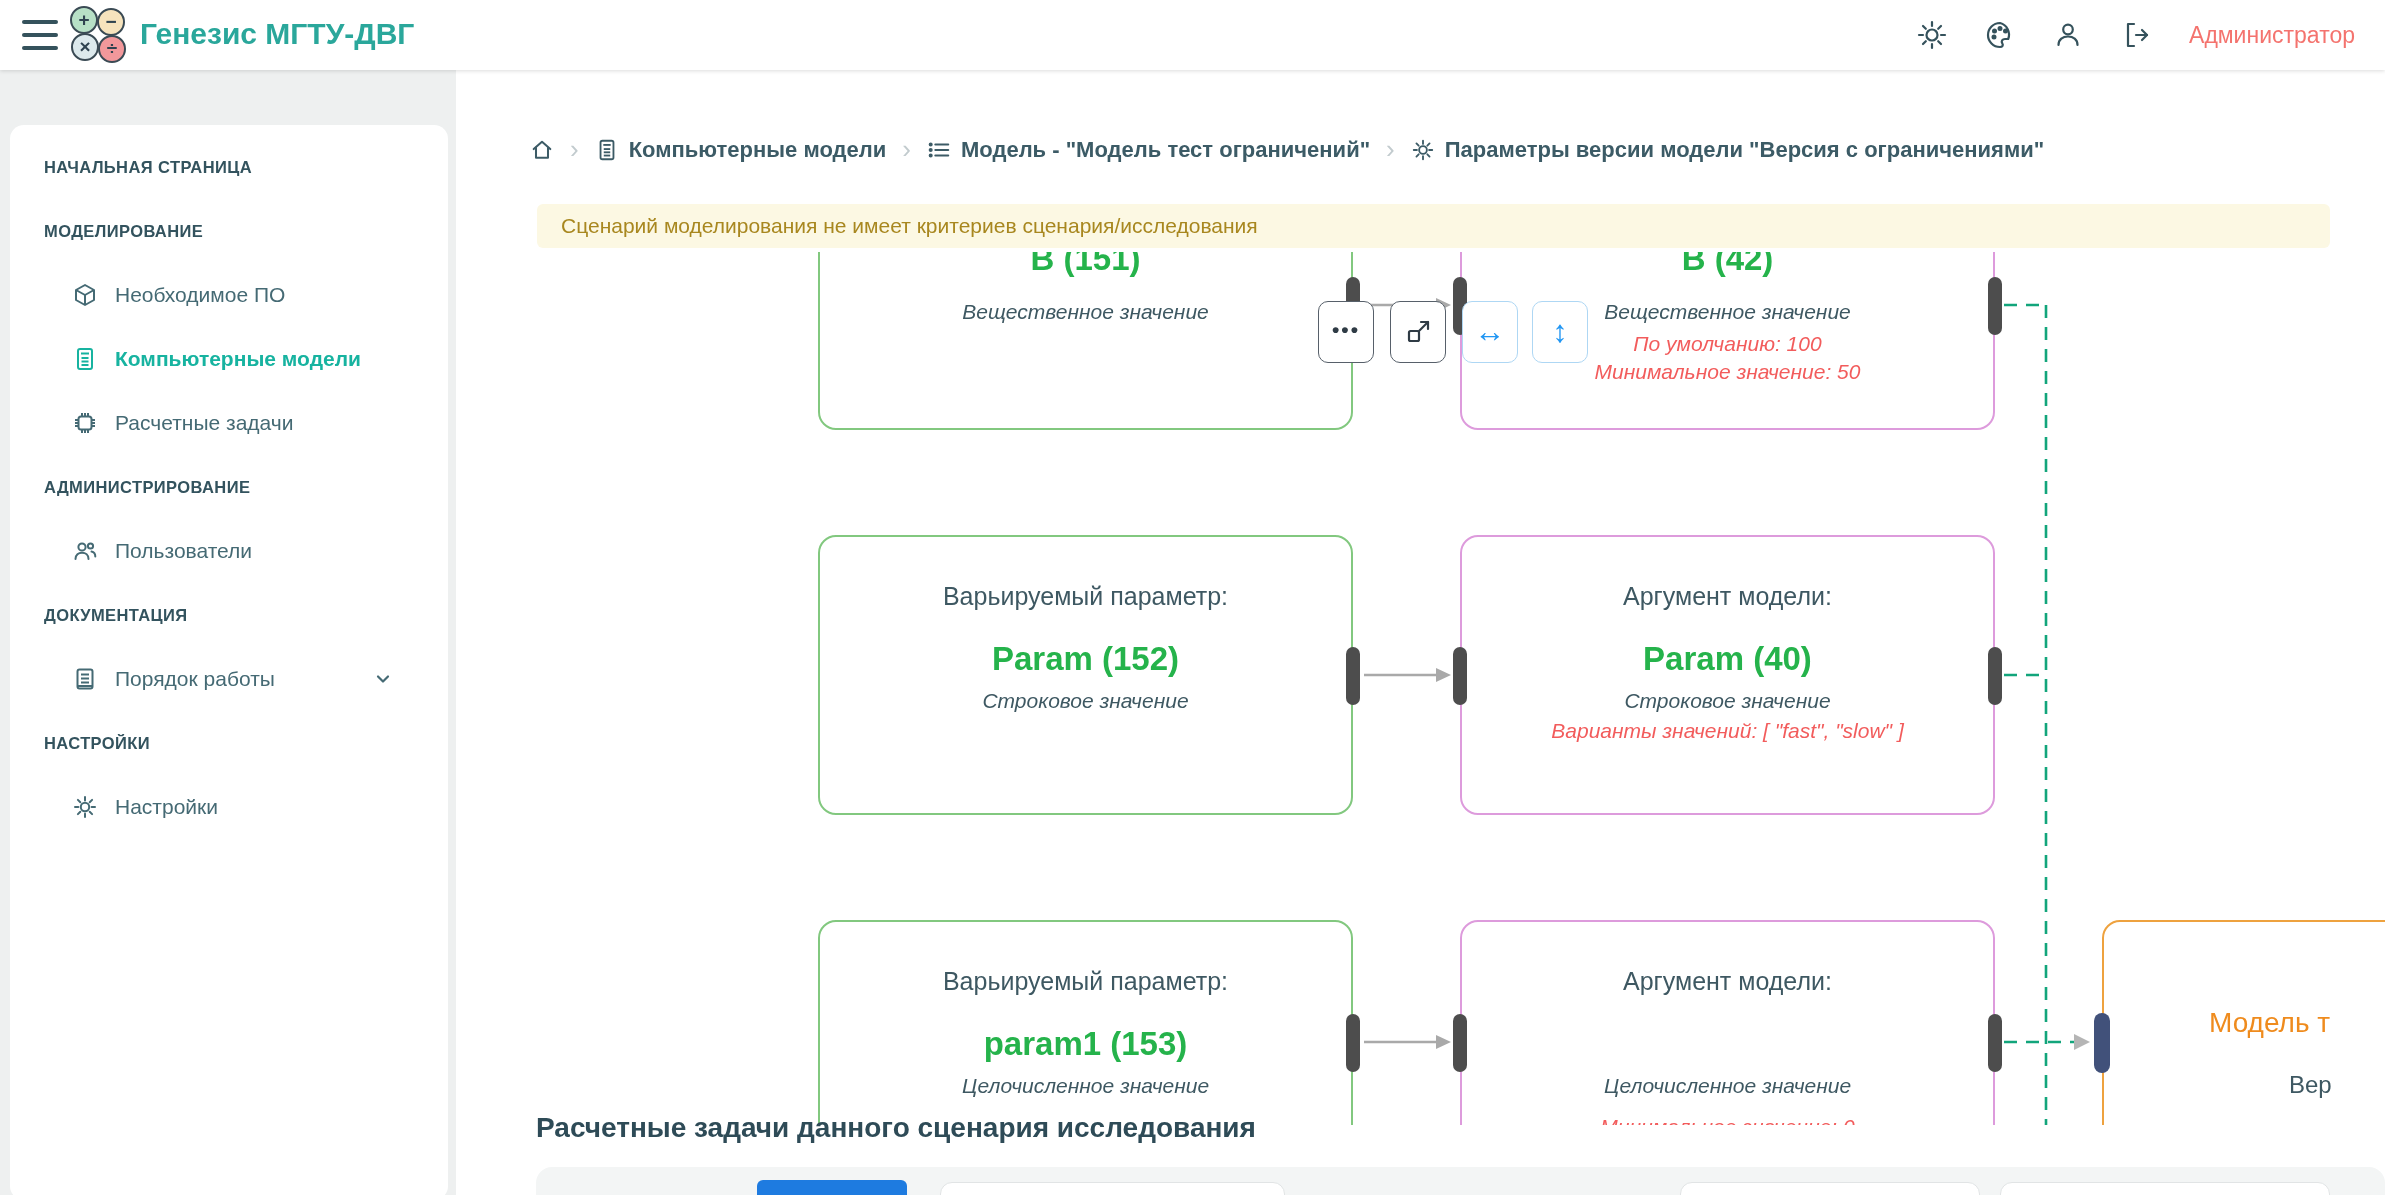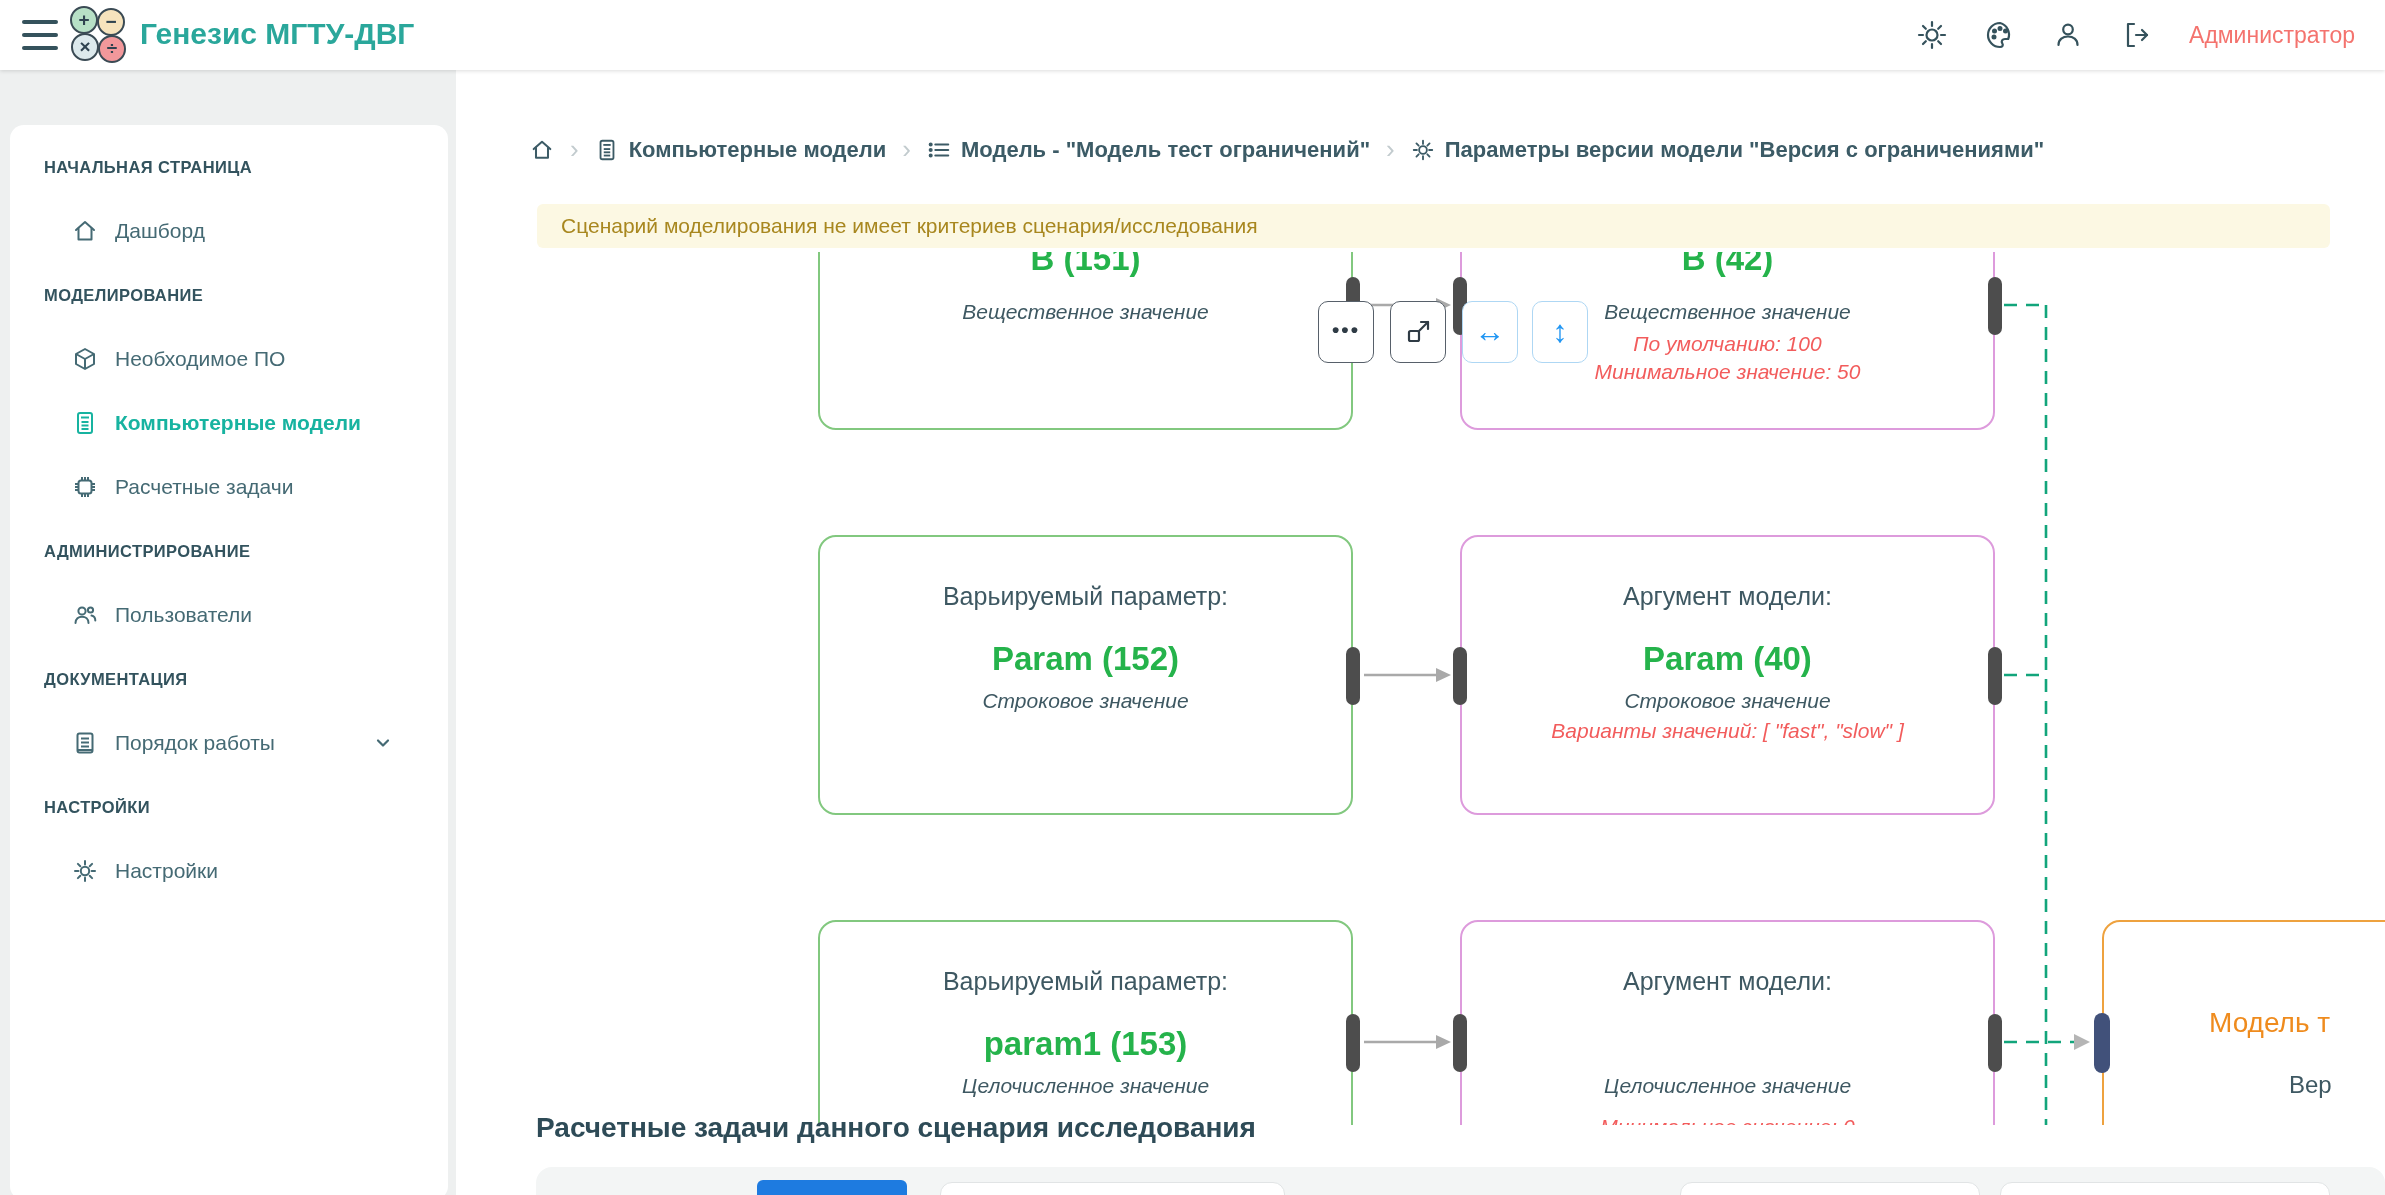--- a/index.html
+++ b/index.html
@@ -119,27 +119,20 @@
       <path d="M21 10 L26 15 L21 20"></path>
     </svg>
     <div class="role">Администратор</div>
   </div>
 </div>
 
 <div class="sidebar-bg">
   <div class="side-card">
 
     <div class="srow stitle">НАЧАЛЬНАЯ СТРАНИЦА</div>
-    <div class="srow sitem">
-      <svg class="sic" viewBox="0 0 26 26" fill="none" stroke="currentColor" stroke-width="2" stroke-linecap="round" stroke-linejoin="round">
-        <path d="M4 12 L13 4 L22 12"></path>
-          <path d="M6.5 10.5 V21.5 H19.5 V10.5"></path>
-      </svg>
-      <span>Дашборд</span>
-    </div>
 
     <div class="srow stitle">МОДЕЛИРОВАНИЕ</div>
     <div class="srow sitem">
       <svg class="sic" viewBox="0 0 26 26" fill="none" stroke="currentColor" stroke-width="2" stroke-linejoin="round">
         <path d="M4 8 L13 3 L22 8 V18 L13 23 L4 18 Z"></path>
           <path d="M4 8 L13 13 L22 8"></path>
           <line x1="13" y1="13" x2="13" y2="23"></line>
       </svg>
       <span>Необходимое ПО</span>
     </div>

